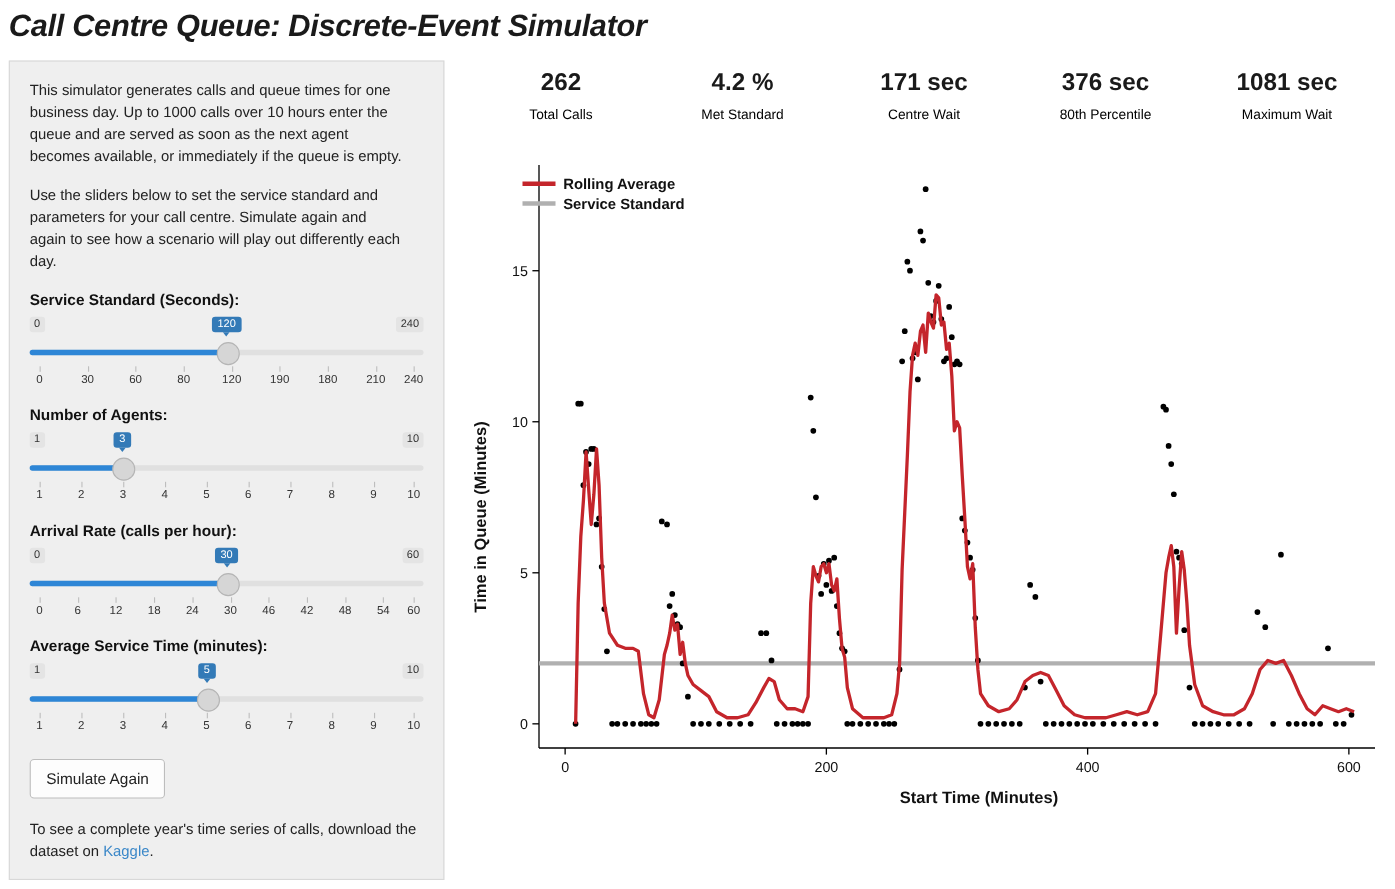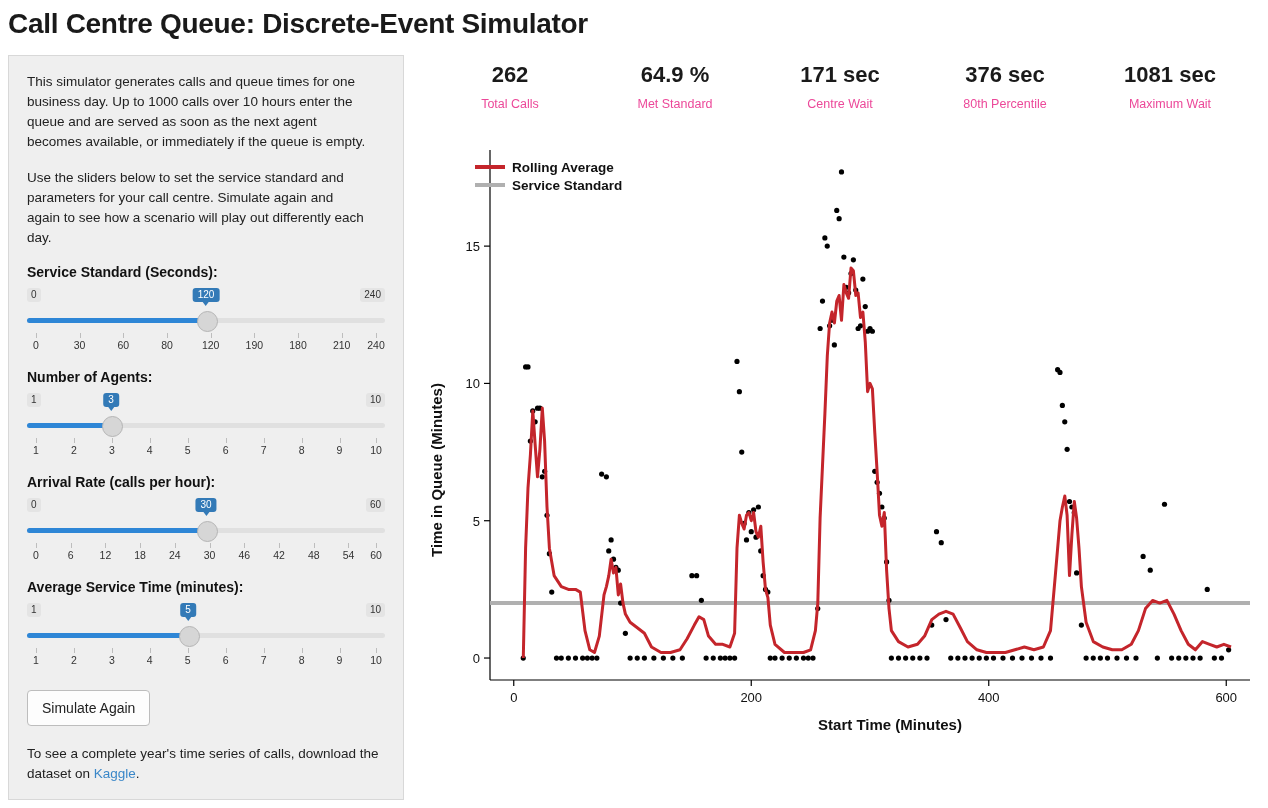--- a/index.html
+++ b/index.html
@@ -16,20 +16,21 @@
     overflow: hidden;
   }
   #page-title {
     position: absolute;
     left: 8px;
     top: 8px;
     font-size: 28px;
     font-weight: bold;
     color: #1a1a1a;
     letter-spacing: -0.3px;
+    font-style: italic;
   }
   
   #sidebar {
     position: absolute;
     left: 8px;
     top: 55px;
     width: 396px;
     height: 745px;
     background: #efefef;
     border: 1px solid #d8d8d8;
@@ -170,21 +171,21 @@
     justify-content: space-between;
   }
   .metric { width: 160px; text-align: center; }
   .metric-value {
     font-size: 22px;
     font-weight: bold;
     color: #1a1a1a;
   }
   .metric-label {
     font-size: 12.5px;
-    color: #ec4899;
+    color: #000000;
     margin-top: 9px;
   }
   #chart { position: absolute; left: 420px; top: 130px; }
   .axis-title {
     font-weight: bold;
     font-size: 15px;
     fill: #111;
   }
   .tick-text { font-size: 13px; fill: #111; }
   .legend-text { font-size: 13.5px; font-weight: bold; fill: #111; }
@@ -350,21 +351,21 @@
     <span>To see a complete year's time series of calls, download the dataset on </span><a class="link">Kaggle</a><span>.</span>
   </div>
 </div>
 
 <div id="metrics">
   <div class="metric">
     <div class="metric-value">262</div>
     <div class="metric-label">Total Calls</div>
   </div>
   <div class="metric">
-    <div class="metric-value">64.9 %</div>
+    <div class="metric-value">4.2 %</div>
     <div class="metric-label">Met Standard</div>
   </div>
   <div class="metric">
     <div class="metric-value">171 sec</div>
     <div class="metric-label">Centre Wait</div>
   </div>
   <div class="metric">
     <div class="metric-value">376 sec</div>
     <div class="metric-label">80th Percentile</div>
   </div>

